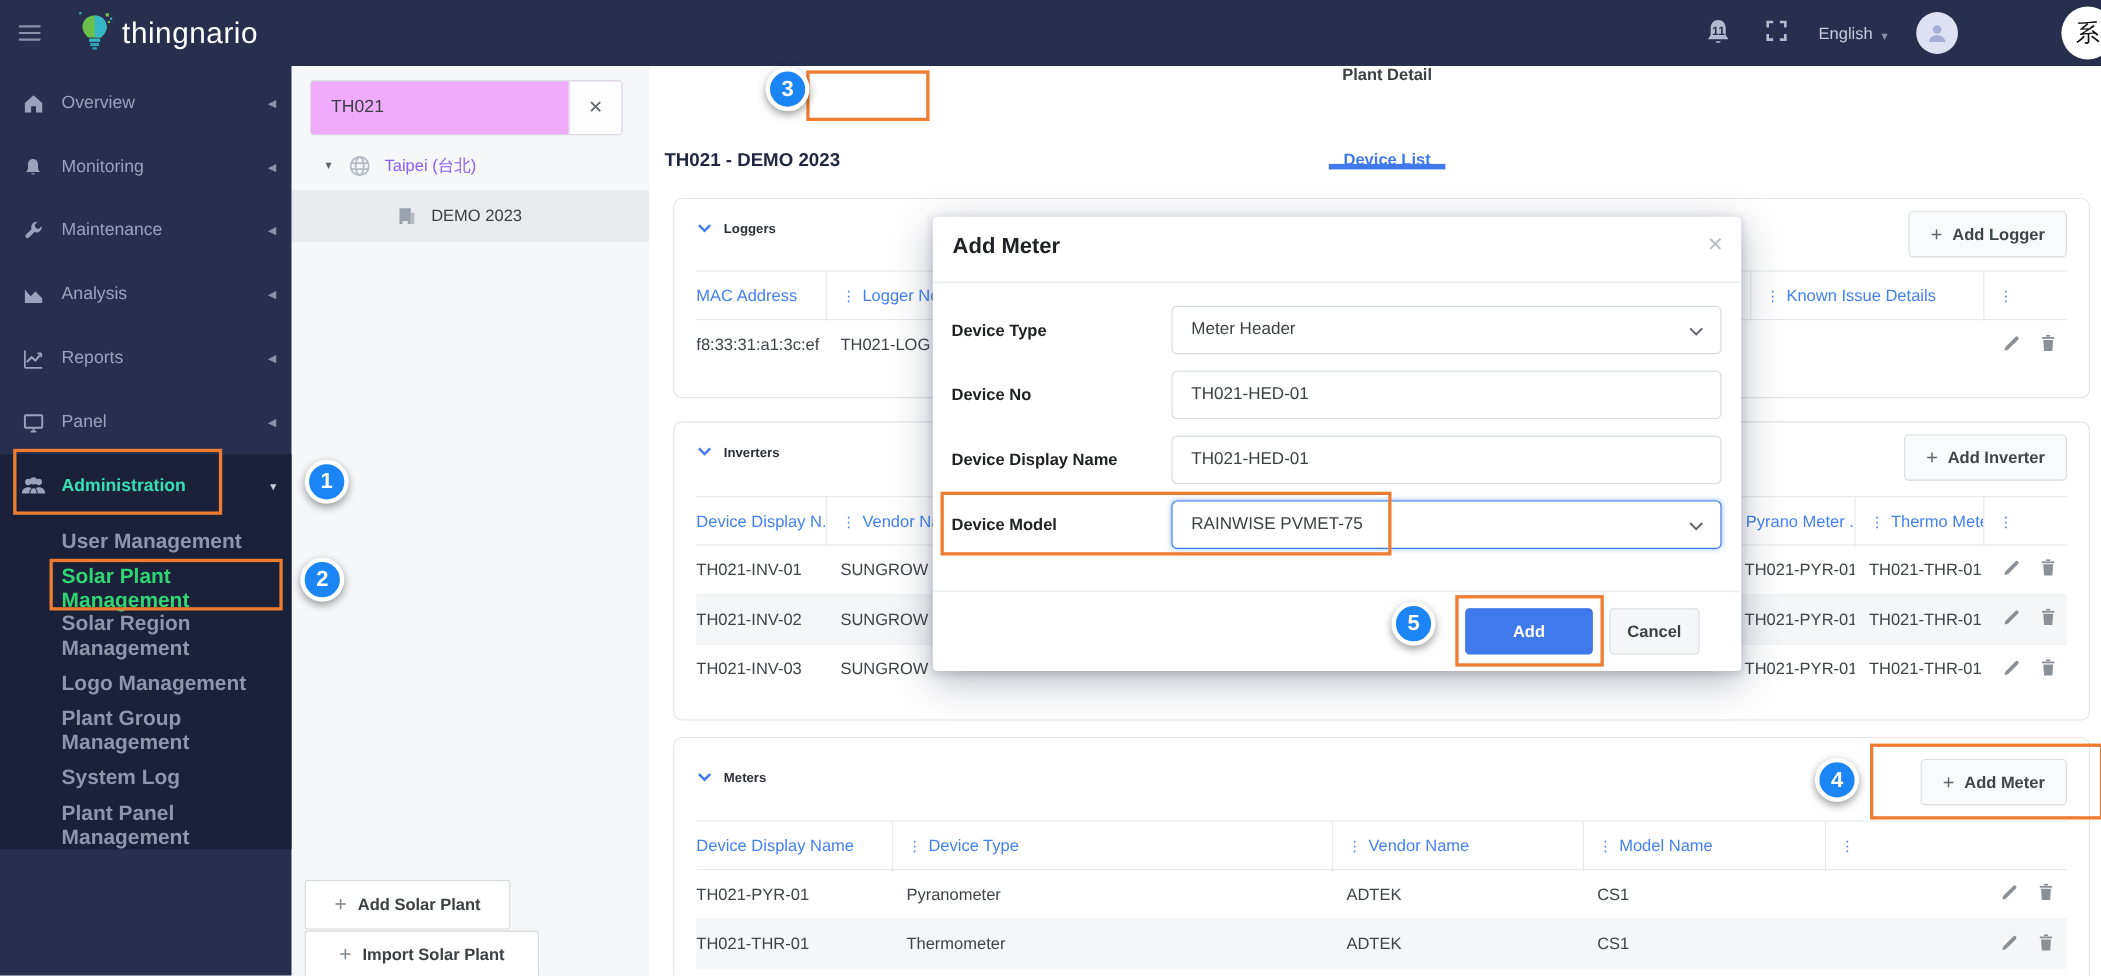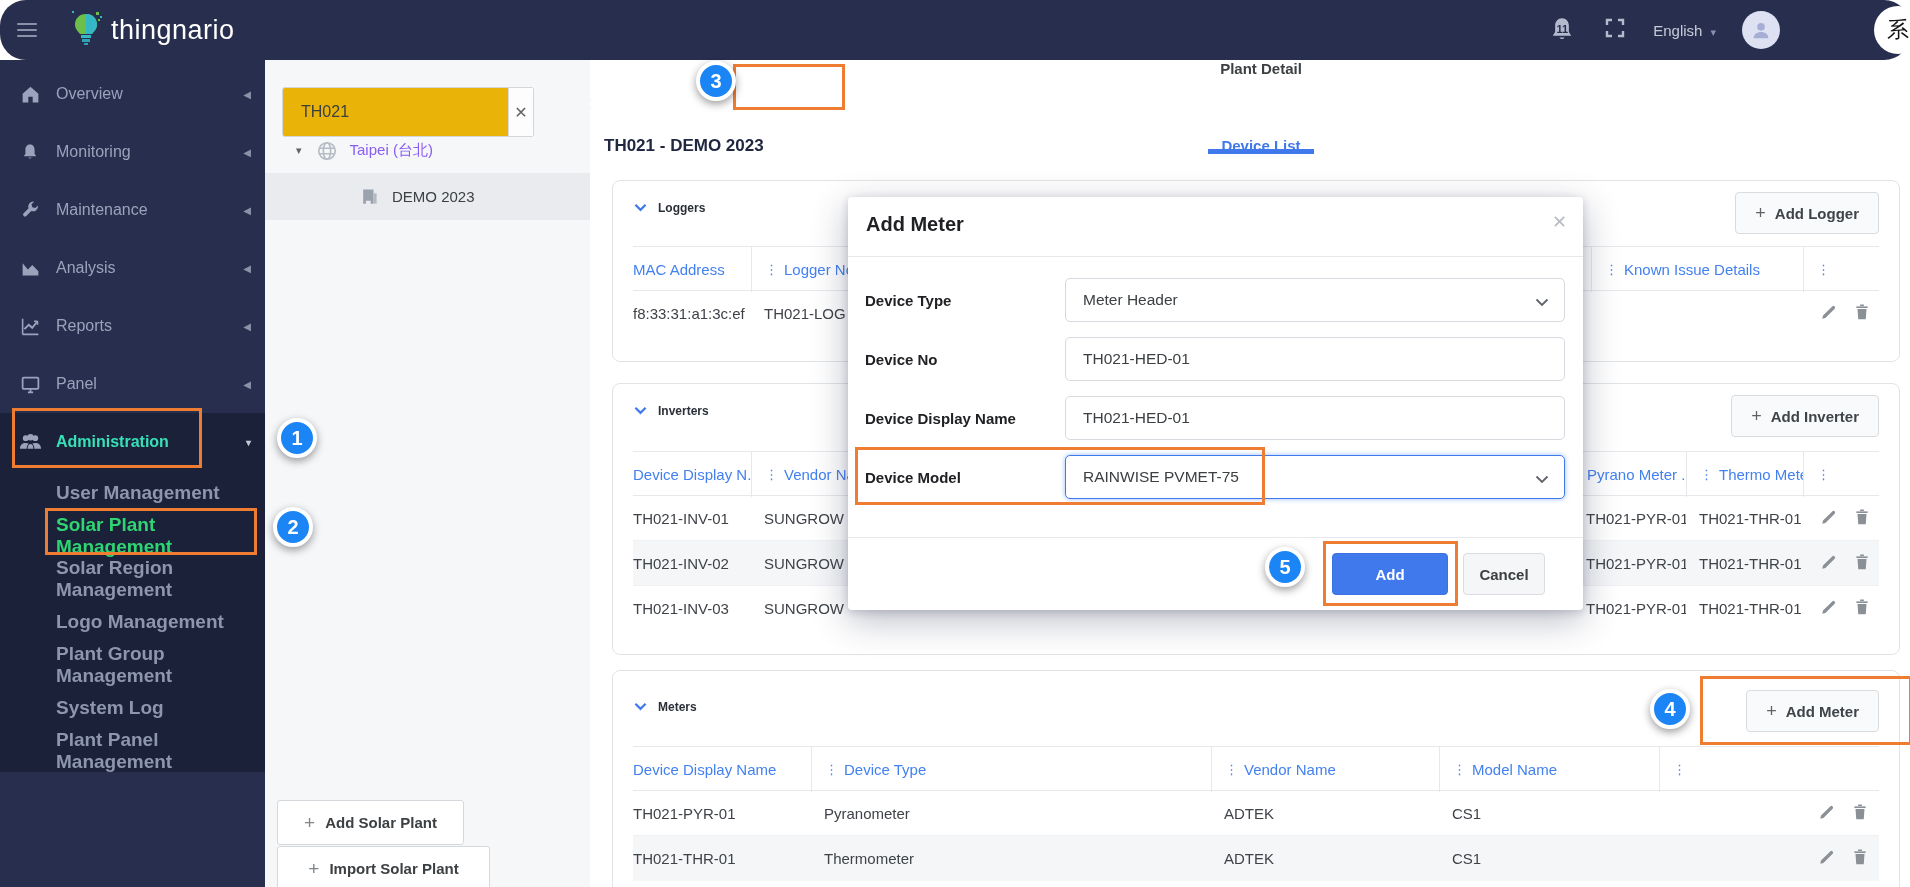--- a/index.html
+++ b/index.html
@@ -1,20 +1,20 @@
 <!DOCTYPE html>
 <html><head>
 <meta charset="utf-8">
 <style>
   * { margin:0; padding:0; box-sizing:border-box; }
   html,body { width:1910px; height:887px; overflow:hidden; font-family:"Liberation Sans",sans-serif; background:#fff; }
   .screen { position:relative; width:1910px; height:887px; overflow:hidden; }
 
   
-  .navbar { position:absolute; left:0; top:0; width:1910px; height:60px; background:#272e4e; display:flex; align-items:center; z-index:5;border-radius:26px; }
+  .navbar { position:absolute; left:0; top:0; width:1910px; height:60px; background:#272e4e; display:flex; align-items:center; z-index:5; }
   .ham { width:20px; margin-left:17px; cursor:pointer; }
   .ham i { display:block; height:2px; background:#8a92a9; margin:4px 0; border-radius:1px; }
   .logo { display:flex; align-items:center; margin-left:32px; gap:8px; }
   .logo-text { color:#fff; font-size:27px; letter-spacing:.5px; font-weight:400; }
   .nav-right { margin-left:auto; display:flex; align-items:center; gap:26px; margin-right:0; }
   .bellwrap { position:relative; width:30px; height:30px; }
   .bellwrap svg { position:absolute; left:0; top:0; }
   .bell-count { position:absolute; left:0; top:8px; width:30px; text-align:center; font-size:11px; font-weight:bold; color:#272e4e; }
   .lang { color:#c7cbd8; font-size:15px; display:flex; align-items:flex-end; gap:8px; }
   .lang .caret { color:#8a92a9; font-size:11px; }
@@ -29,21 +29,21 @@
   .side-items { padding-top:5px; }
   .admin-block { background:#1a2138; }
   .admin-item { color:#38e0b8; font-weight:bold; }
   .admin-item .caret { color:#c3c8d6; }
   .submenu { padding-left:56px; }
   .sub-item { height:43px; display:flex; align-items:center; color:#8d96ad; font-size:19px; font-weight:bold; cursor:pointer; }
   .sub-item.active { color:#2fd572; }
 
   
   .tree-panel { position:absolute; left:265px; top:60px; width:325px; height:827px; background:#f6f7f9; z-index:3; }
-  .search { position:absolute; left:17px; top:13px; width:252px; height:50px; background:#eab308; border:1px solid #d3d7db; border-radius:3px; display:flex;margin-top:14px; }
+  .search { position:absolute; left:17px; top:13px; width:284px; height:50px; background:#f0abfc; border:1px solid #d3d7db; border-radius:3px; display:flex; }
   .search input { flex:1; border:0; outline:0; background:transparent; font-size:16px; color:#3c4043; padding-left:18px; font-family:inherit; }
   .search .clr { width:48px; border-left:1px solid #d9dcdf; display:flex; align-items:center; justify-content:center; color:#5f6368; font-size:16px; cursor:pointer; background:#fdfdfd; }
   .tree-row1 { position:absolute; left:0; top:68px; width:325px; height:45px; display:flex; align-items:center; }
   .tree-row1 .tcaret { margin-left:31px; font-size:11px; color:#5f6368; }
   .tree-row1 .glabel { margin-left:12px; font-size:15px; color:#8b5cf6; }
   .tree-row2 { position:absolute; left:0; top:113px; width:325px; height:47px; background:#e9ebef; display:flex; align-items:center; cursor:pointer; }
   .tree-row2 .plabel { margin-left:13px; font-size:15px; color:#3c4043; }
   .tree-btn { position:absolute; left:12px; background:#fff; border:1px solid #d5d8dc; border-radius:3px; height:45px; display:flex; align-items:center; justify-content:center; gap:10px; font-size:15px; font-weight:bold; color:#3c4043; cursor:pointer; }
   .tree-btn .plus { color:#80868b; font-size:19px; font-weight:normal; }
   .btn-addplant { top:740px; width:187px; }

